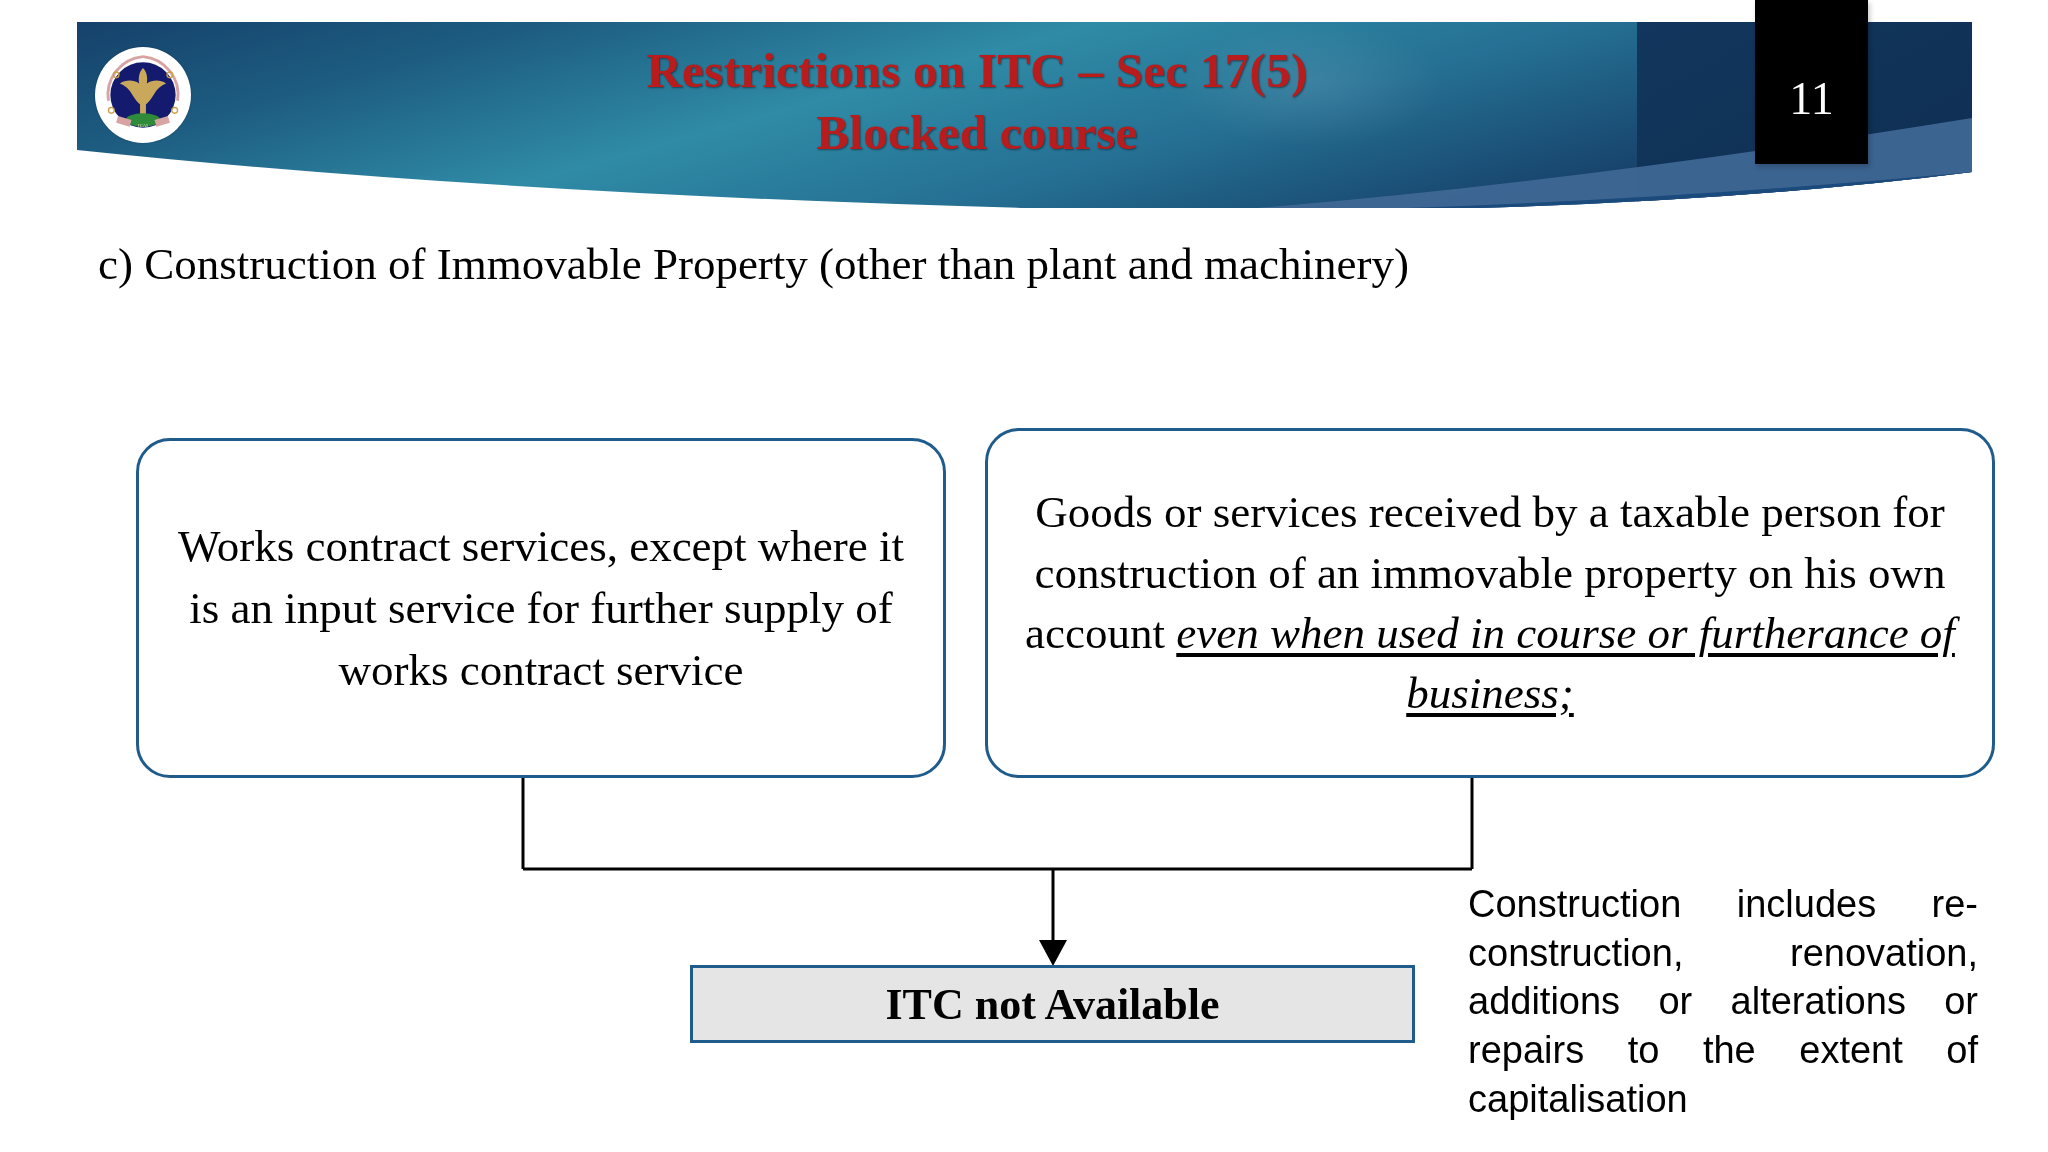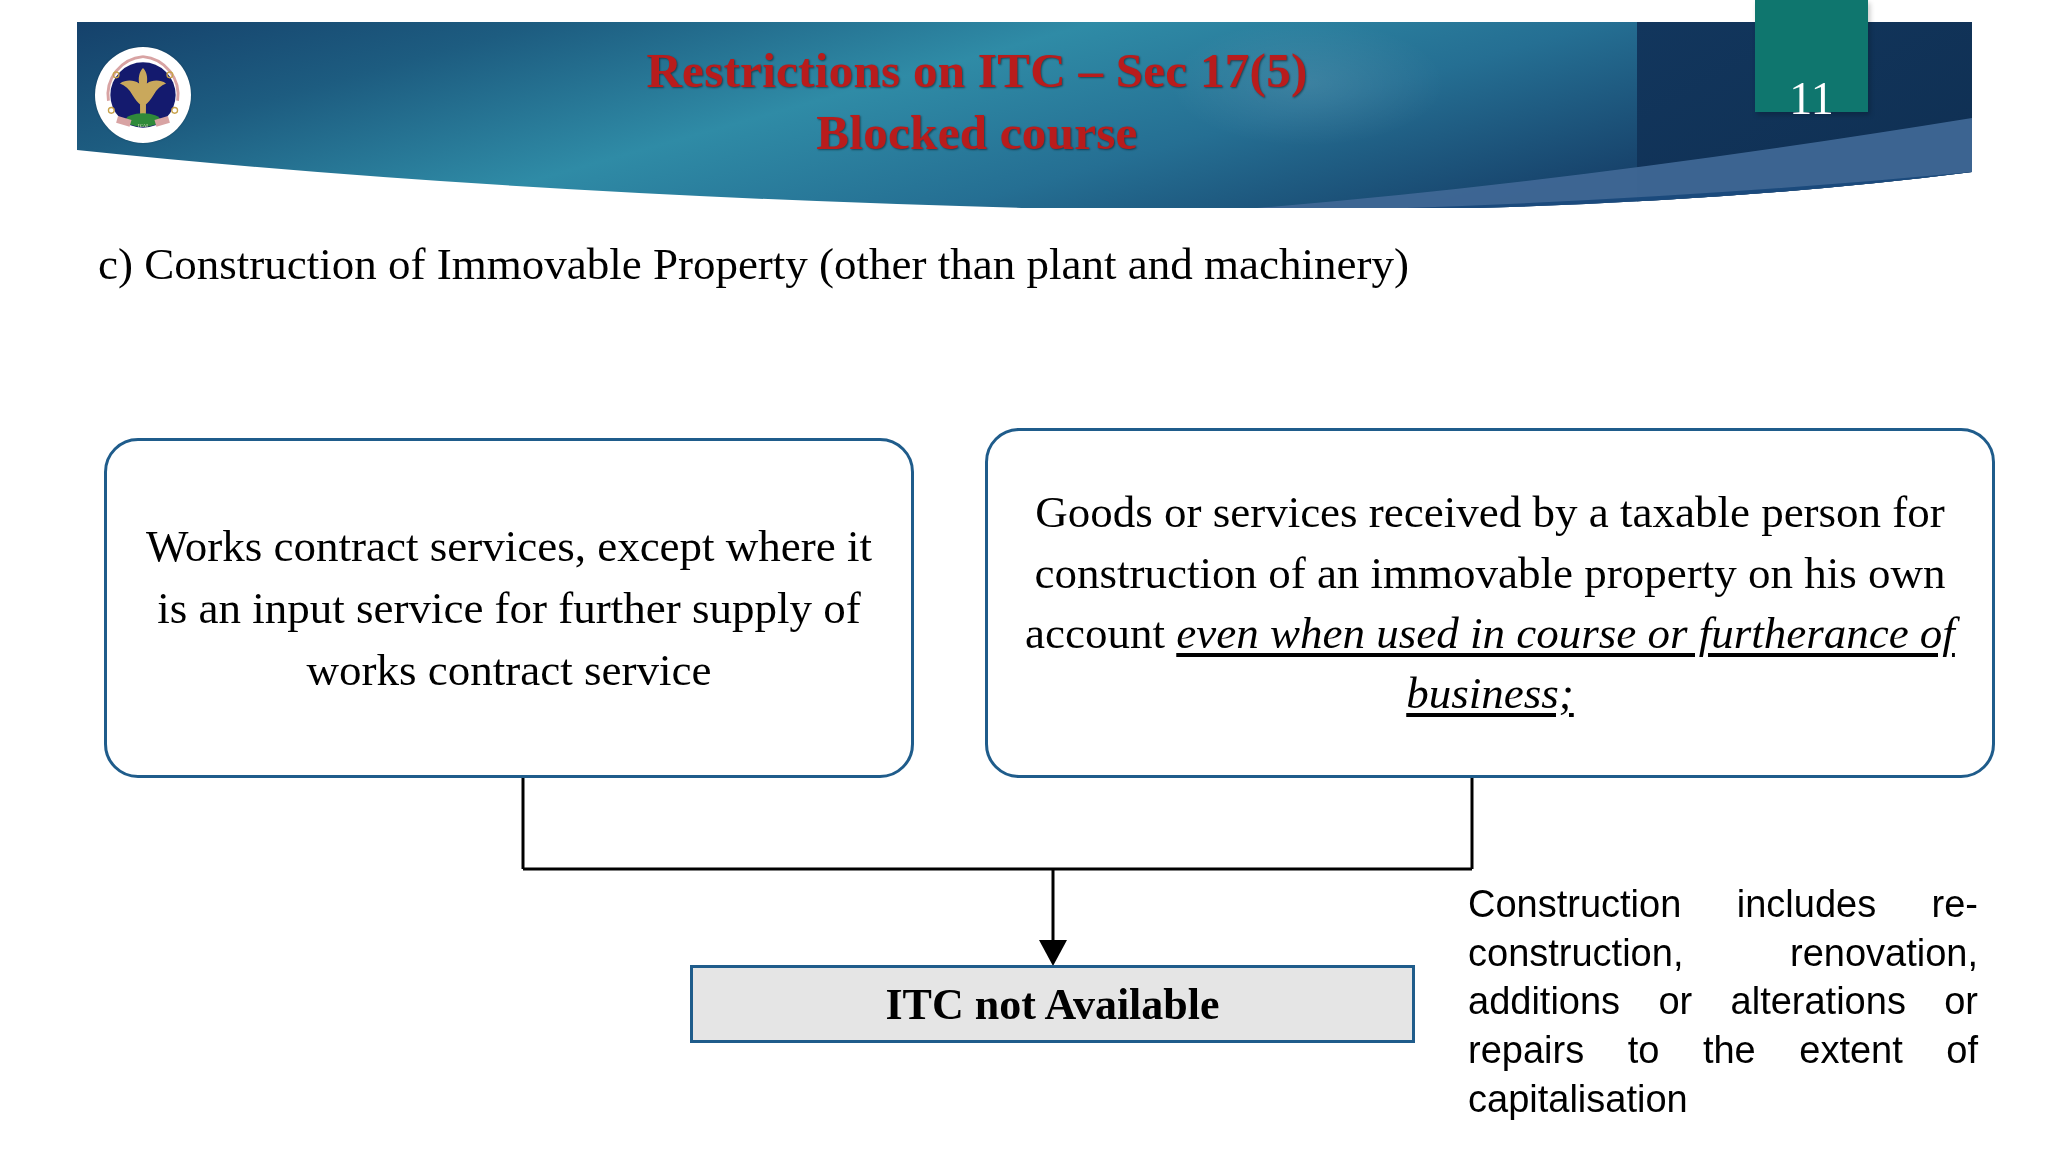--- a/index.html
+++ b/index.html
@@ -59,22 +59,22 @@
     text-shadow: 1px 1px 2px rgba(0,0,0,0.45);
     font-family: "Liberation Serif", "DejaVu Serif", serif;
   }
   #header-title .ttl-line { display:block; white-space: nowrap; }
 
   #slide-number-tab {
     position: absolute;
     left: 1755px;
     top: 0px;
     width: 113px;
-    height: 112px;
-    background: #0f766e;
+    height: 164px;
+    background: #000000;
     box-shadow: 2px 3px 5px rgba(0,0,0,0.22);
     z-index: 6;
   }
   #slide-number-tab .num {
     position: absolute;
     left: 0;
     right: 0;
     top: 76px;
     text-align: center;
     color: #ffffff;
@@ -104,21 +104,21 @@
     background: #ffffff;
     display: flex;
     align-items: center;
     justify-content: center;
     text-align: center;
     color: #000000;
     font-family: "Liberation Serif", "DejaVu Serif", serif;
   }
 
   #box-works-contract {
-    left: 104px;
+    left: 136px;
     top: 438px;
     width: 810px;
     height: 340px;
     font-size: 45px;
     line-height: 1.38;
     padding: 16px 28px;
     align-items: center;
   }
 
   #box-own-account {

